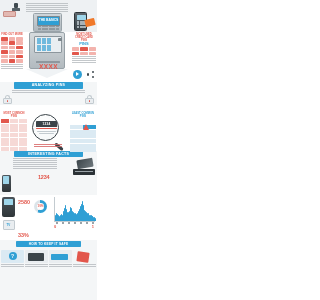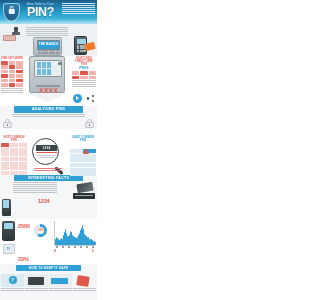--- a/index.html
+++ b/index.html
@@ -265,33 +265,20 @@
   .tipicon.t4 { background:#f3f6f7; }
   .tipicon.t4 .pp{position:absolute;left:4px;top:2px;width:12px;height:10px;background:#e2574c;border-radius:1px;transform:rotate(8deg);}
   .tipcap { margin-top:1px; }
   .tipcap .blurtext { height:4px; }
 </style>
 </head>
 <body>
 
 <div id="page">
 
-  <div id="header">
-    <div class="shield">
-      <div class="shackle"></div>
-      <div class="lock"></div>
-    </div>
-    <div id="title-block">
-      <div id="kicker">How Safe is Your</div>
-      <div id="maintitle">PIN?</div>
-    </div>
-    <div id="header-desc">
-      <span class="blurtext white"></span>
-    </div>
-  </div>
 
   <div id="intro">
     <div class="stamp">
       <div class="handle"></div>
       <div class="pad"></div>
     </div>
     <div id="intro-text">
       <span class="blurtext"></span>
     </div>
     <div class="atm">

